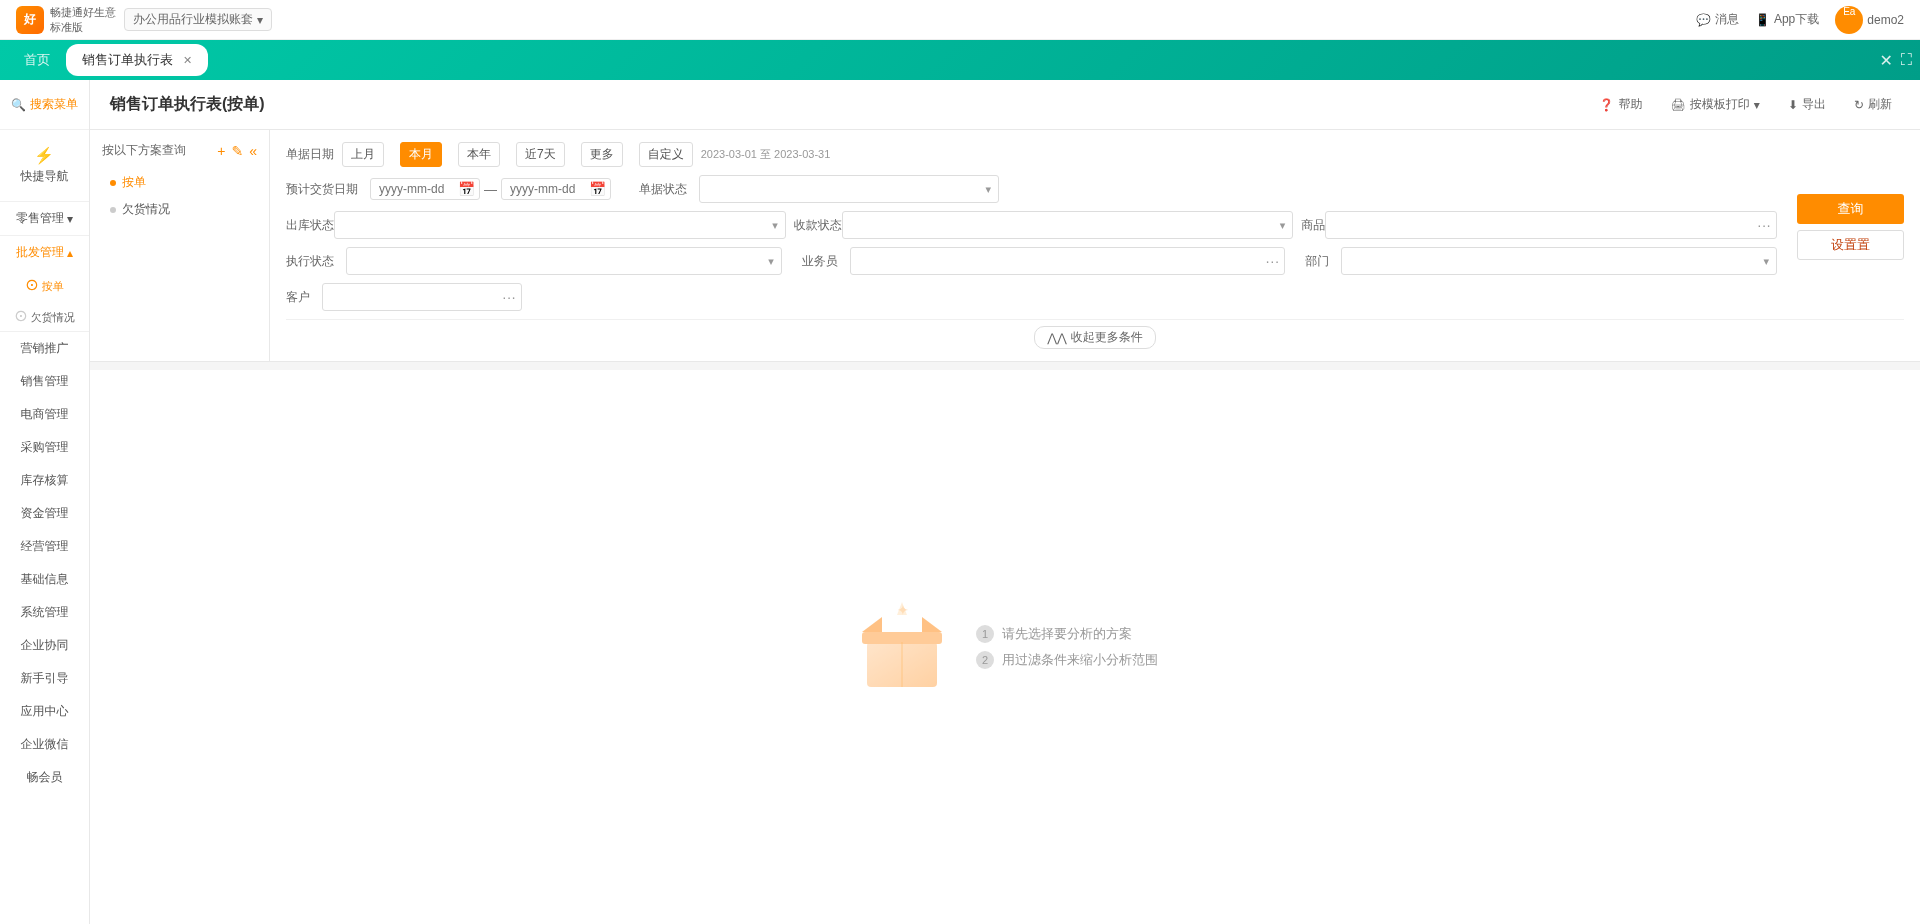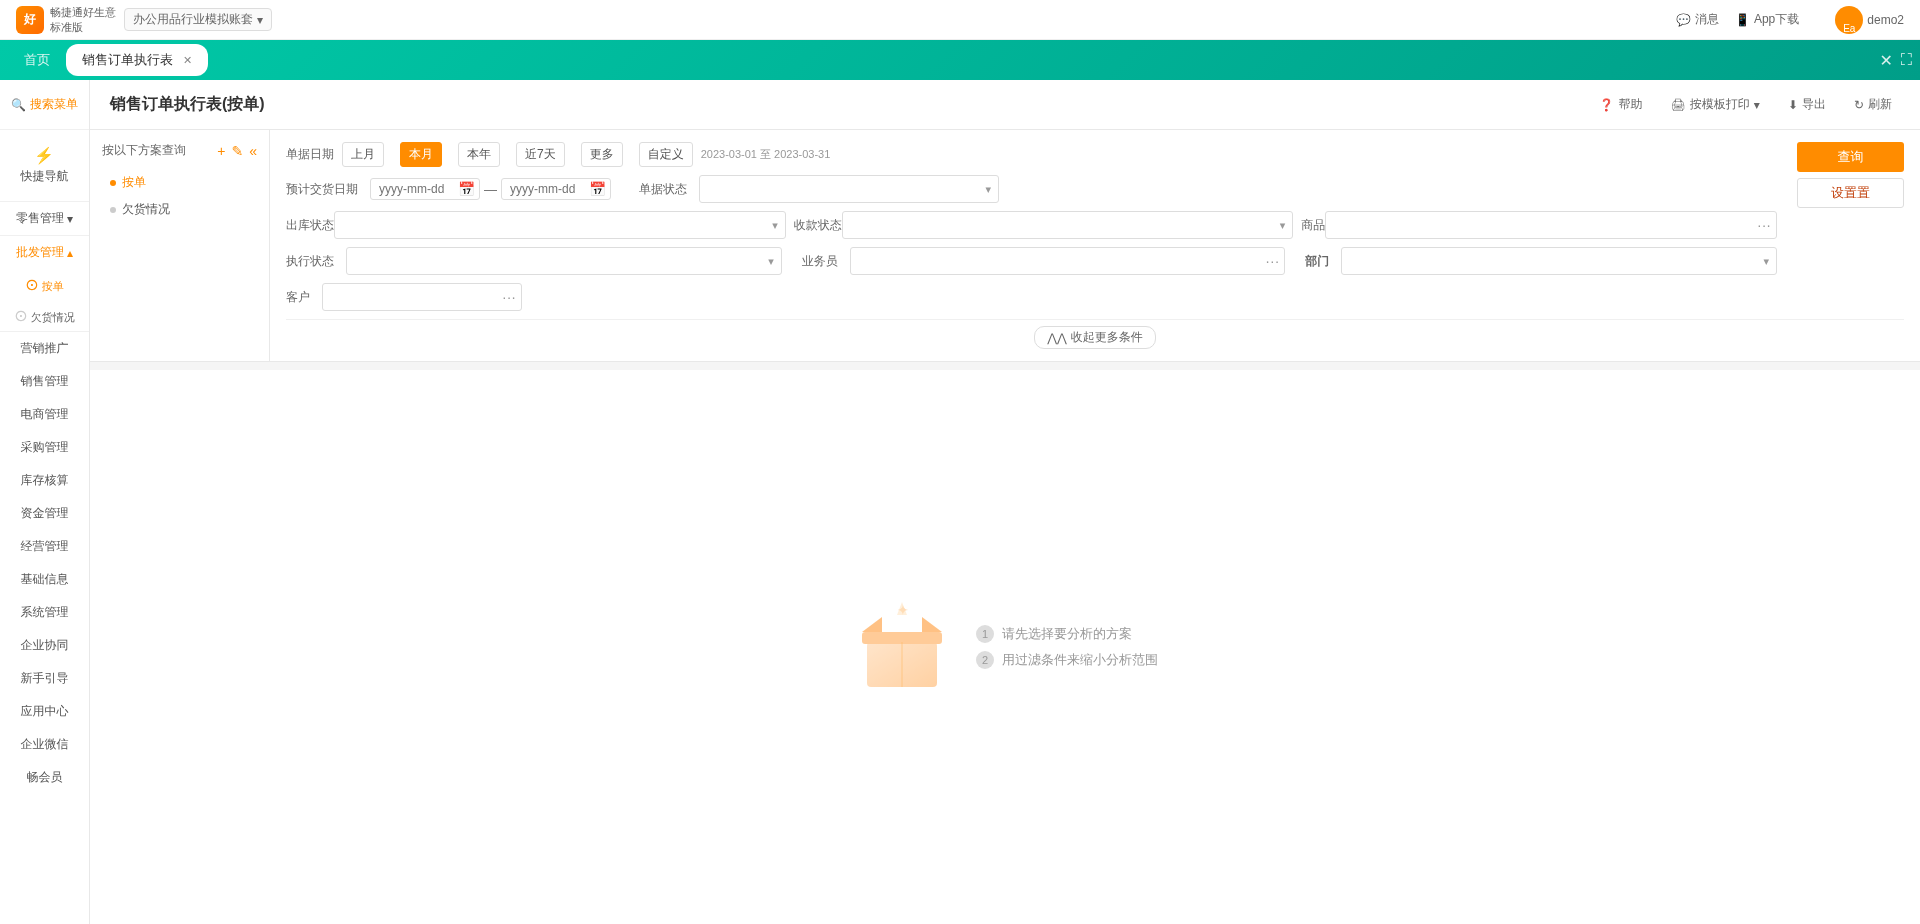--- a/index.html
+++ b/index.html
@@ -16,21 +16,21 @@
       border-bottom: 1px solid #eee;
       flex-shrink: 0;
     }
     .top-bar-left { display: flex; align-items: center; gap: 8px; }
     .logo-area { display: flex; align-items: center; gap: 6px; }
     .logo-icon { width: 28px; height: 28px; background: linear-gradient(135deg, #ff8c00, #ff6b00); border-radius: 6px; display: flex; align-items: center; justify-content: center; color: #fff; font-size: 12px; font-weight: bold; }
     .logo-text { font-size: 11px; color: #666; line-height: 1.3; }
     .industry-selector { display: flex; align-items: center; gap: 4px; color: #666; font-size: 12px; cursor: pointer; padding: 2px 8px; border: 1px solid #ddd; border-radius: 4px; background: #fafafa; }
     .top-bar-right { display: flex; align-items: center; gap: 16px; }
     .top-right-item { display: flex; align-items: center; gap: 4px; color: #666; font-size: 12px; cursor: pointer; }
-    .avatar { width: 28px; height: 28px; border-radius: 50%; background: #ff8c00; display: flex; align-items: flex-end; justify-content: center; color: #fff; font-size: 11px; overflow: hidden; margin-left: 20px; }
+    .avatar { width: 28px; height: 28px; border-radius: 50%; background: #ff8c00; display: flex; align-items: flex-start; justify-content: center; color: #fff; font-size: 11px; overflow: hidden; }
 
     
     .nav-tabs {
       height: 40px;
       background: linear-gradient(135deg, #00c9a7, #009e88);
       display: flex;
       align-items: center;
       padding: 0 0 0 8px;
       flex-shrink: 0;
       gap: 0;
@@ -494,21 +494,21 @@
           <span>按单</span>
         </div>
         <div class="scheme-list-item">
           <span class="scheme-dot-inactive"></span>
           <span>欠货情况</span>
         </div>
       </div>
 
       <div class="filter-main">
 
-        <div style="display:flex; align-items:flex-start; gap:12px;">
+        <div style="display:flex; align-items:center; gap:12px;">
           <div style="flex:1; display:flex; flex-direction:column; gap:8px;">
 
             <div style="display:flex; align-items:center; gap:8px;">
               <span class="filter-field-label">单据日期</span>
               <div class="date-btn-group">
                 <button class="date-btn">上月</button>
                 <button class="date-btn active">本月</button>
                 <button class="date-btn">本年</button>
                 <button class="date-btn">近7天</button>
                 <button class="date-btn">更多</button>
@@ -569,21 +569,21 @@
                   <option value=""></option>
                 </select>
               </div>
 
               <span class="filter-field-label" style="margin-left:8px;">业务员</span>
               <div class="filter-input-wrapper">
                 <input type="text" value="" style="">
                 <span class="filter-more-icon">···</span>
               </div>
 
-              <span class="filter-field-label" style="margin-left:8px;font-weight:bold;">部门</span>
+              <span class="filter-field-label" style="margin-left:8px;">部门</span>
               <div class="filter-select-wrapper">
                 <select>
                   <option value=""></option>
                 </select>
               </div>
             </div>
 
             <div style="display:flex; align-items:center; gap:12px;">
               <span class="filter-field-label">客户</span>
               <div class="filter-input-wrapper" style="max-width:200px;">

